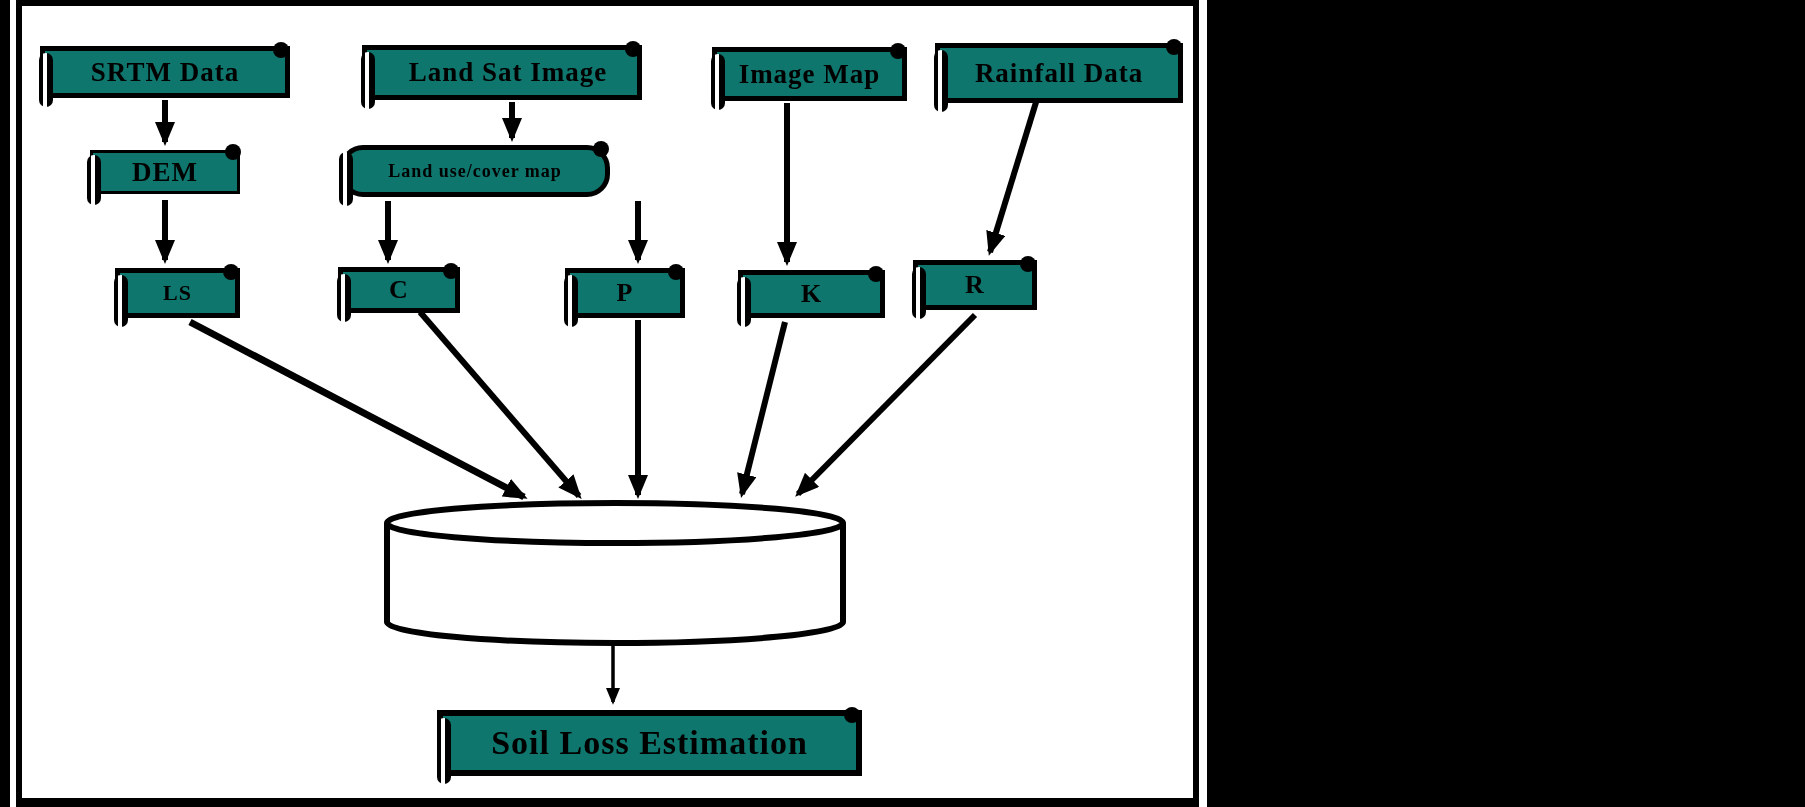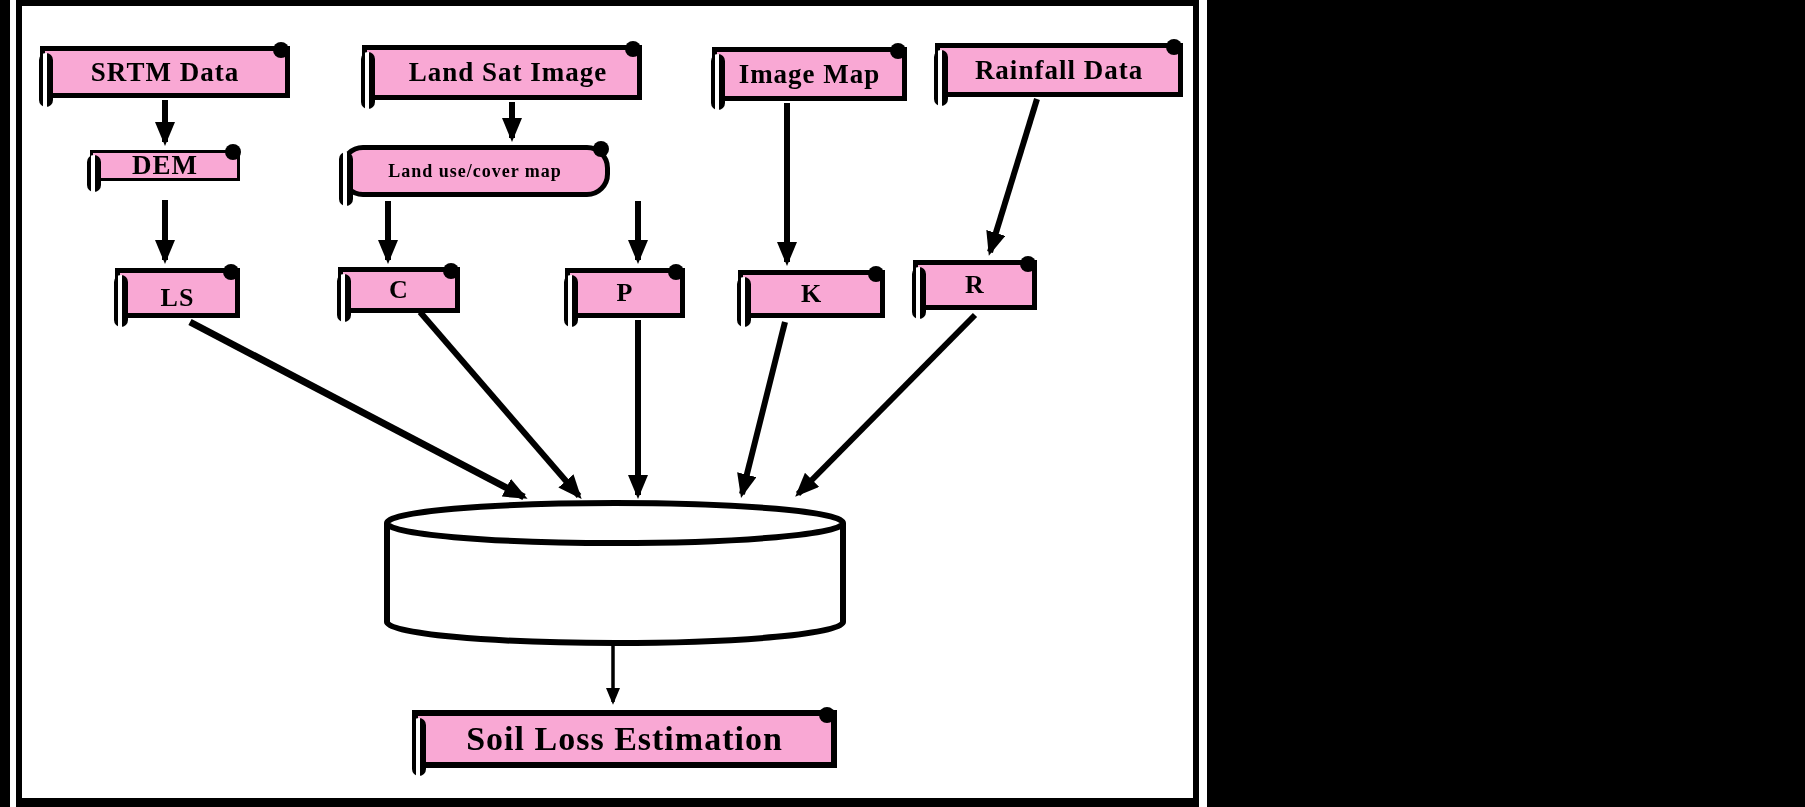--- a/index.html
+++ b/index.html
@@ -4,21 +4,21 @@
 <style>
   html,body{margin:0;padding:0;background:#000;}
   .stage{
     position:relative;width:1805px;height:807px;background:#000000;
     font-family:"Liberation Serif","DejaVu Serif",serif;color:#000;overflow:hidden;
   }
   .panel{position:absolute;left:10px;top:0;width:1197px;height:807px;background:#ffffff;}
   .frame{position:absolute;left:6px;top:0;right:8px;bottom:0;
          border:6px solid #000;border-bottom-width:9px;border-top-width:6px;}
   .node{
-    position:absolute;background:#f9a8d4;border:5px solid #000;box-sizing:border-box;
+    position:absolute;background:#0f766e;border:5px solid #000;box-sizing:border-box;
     display:flex;align-items:center;justify-content:center;
     font-weight:bold;letter-spacing:1px;white-space:nowrap;
   }
   .node.thin{border-width:3px;}
   .node.heavy{border-width:6px;}
   .roll{
     position:absolute;left:-6px;top:2px;width:14px;height:calc(100% + 12px);
     border-radius:7px;
     background:linear-gradient(90deg,#000 0 4px,#fff 4px 8px,#000 8px 14px);
   }
@@ -29,29 +29,29 @@
   .lbl{position:relative;z-index:2;}
   .cyl-label{
     position:absolute;left:387px;top:578px;width:456px;text-align:center;
     font-weight:bold;font-size:33px;letter-spacing:1px;
   }
   .wires{position:absolute;left:0;top:0;}
   
   .n-srtm    {left:40px;  top:46px;  width:250px; height:52px; font-size:27px;}
   .n-landsat {left:362px; top:45px;  width:280px; height:55px; font-size:27px;padding-left:12px;}
   .n-soilmap {left:712px; top:47px;  width:195px; height:54px; font-size:27px;}
-  .n-rainfall{left:935px; top:43px;  width:248px; height:54px; font-size:27px;}
-  .n-dem     {left:90px;  top:150px; width:150px; height:31px; font-size:27px;}
+  .n-rainfall{left:935px; top:43px;  width:248px; height:60px; font-size:27px;}
+  .n-dem     {left:90px;  top:150px; width:150px; height:44px; font-size:27px;}
   .n-lumap   {left:340px; top:145px; width:270px; height:52px; font-size:18px;border-radius:23px;}
-  .n-ls      {left:115px; top:268px; width:125px; height:50px; font-size:26px;align-items:flex-end;}
+  .n-ls      {left:115px; top:268px; width:125px; height:50px; font-size:22px;}
   .n-c       {left:338px; top:267px; width:122px; height:46px; font-size:26px;}
   .n-p       {left:565px; top:268px; width:120px; height:50px; font-size:26px;}
   .n-k       {left:738px; top:270px; width:147px; height:48px; font-size:26px;}
   .n-r       {left:913px; top:260px; width:124px; height:50px; font-size:26px;}
-  .n-output  {left:412px; top:710px; width:425px; height:58px; font-size:34px;letter-spacing:1px;}
+  .n-output  {left:437px; top:710px; width:425px; height:66px; font-size:34px;letter-spacing:1px;}
 </style>
 </head>
 <body>
 
 <div class="stage">
 
   <div class="panel">
     <div class="frame"></div>
   </div>
 

